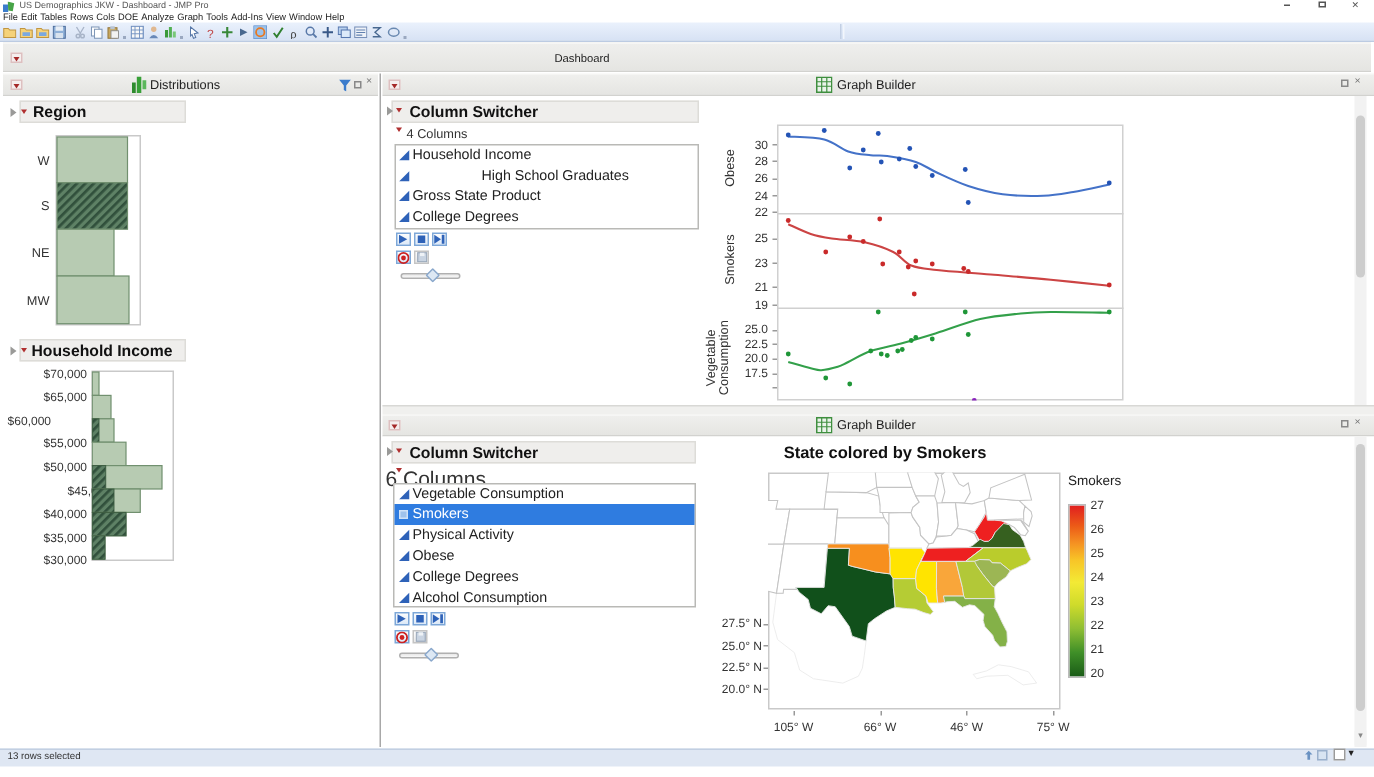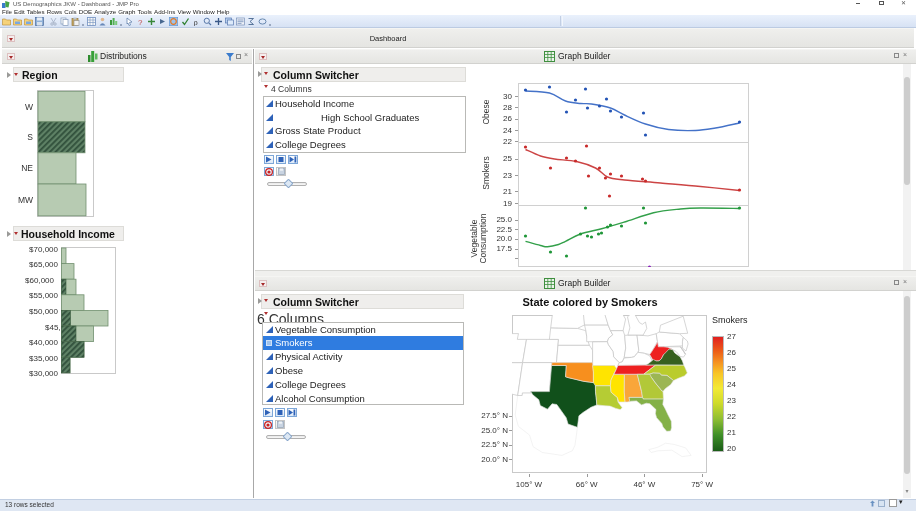--- a/index.html
+++ b/index.html
@@ -172,21 +172,21 @@
     <div class="abs" style="left:0px;top:163px;width:33px;text-align:right;font-size:8.5px;color:#333;">NE</div>
     <div class="abs" style="left:0px;top:195px;width:33px;text-align:right;font-size:8.5px;color:#333;">MW</div>
 
 <div class="abs graytri" style="left:7px;top:231px;"></div>
 <div class="abs redtri" style="left:13.5px;top:232px;"></div>
 <div class="abs titlebox" style="left:13px;top:226px;width:111px;height:15px;"></div>
 <div class="abs bold" style="left:21px;top:228px;font-size:10.5px;color:#111;">Household Income</div>
 <div class="abs" style="left:61px;top:247px;width:55px;height:127px;background:#fff;border:1px solid #c9c9c9;"></div>
     <div class="abs" style="left:0px;top:244.5px;width:58px;text-align:right;font-size:8px;color:#333;">$70,000</div>
     <div class="abs" style="left:0px;top:260.1px;width:58px;text-align:right;font-size:8px;color:#333;">$65,000</div>
-    <div class="abs" style="left:0px;top:275.7px;width:54px;text-align:right;font-size:8px;color:#333;">$60,000</div>
+    <div class="abs" style="left:0px;top:275.7px;width:34px;text-align:right;font-size:8px;color:#333;">$60,000</div>
     <div class="abs" style="left:0px;top:291.3px;width:58px;text-align:right;font-size:8px;color:#333;">$55,000</div>
     <div class="abs" style="left:0px;top:306.9px;width:58px;text-align:right;font-size:8px;color:#333;">$50,000</div>
     <div class="abs" style="left:16px;top:322.5px;width:58px;text-align:right;font-size:8px;color:#333;">$45,000</div>
     <div class="abs" style="left:0px;top:338.1px;width:58px;text-align:right;font-size:8px;color:#333;">$40,000</div>
     <div class="abs" style="left:0px;top:353.7px;width:58px;text-align:right;font-size:8px;color:#333;">$35,000</div>
     <div class="abs" style="left:0px;top:369.3px;width:58px;text-align:right;font-size:8px;color:#333;">$30,000</div>
     <svg class="abs" style="left:61px;top:247px;" width="56" height="127" viewBox="0 0 56 127">
       <defs>
         <pattern id="hatch2" width="4" height="4" patternTransform="rotate(45)" patternUnits="userSpaceOnUse">
           <rect width="4" height="4" fill="#5e8165"></rect>

